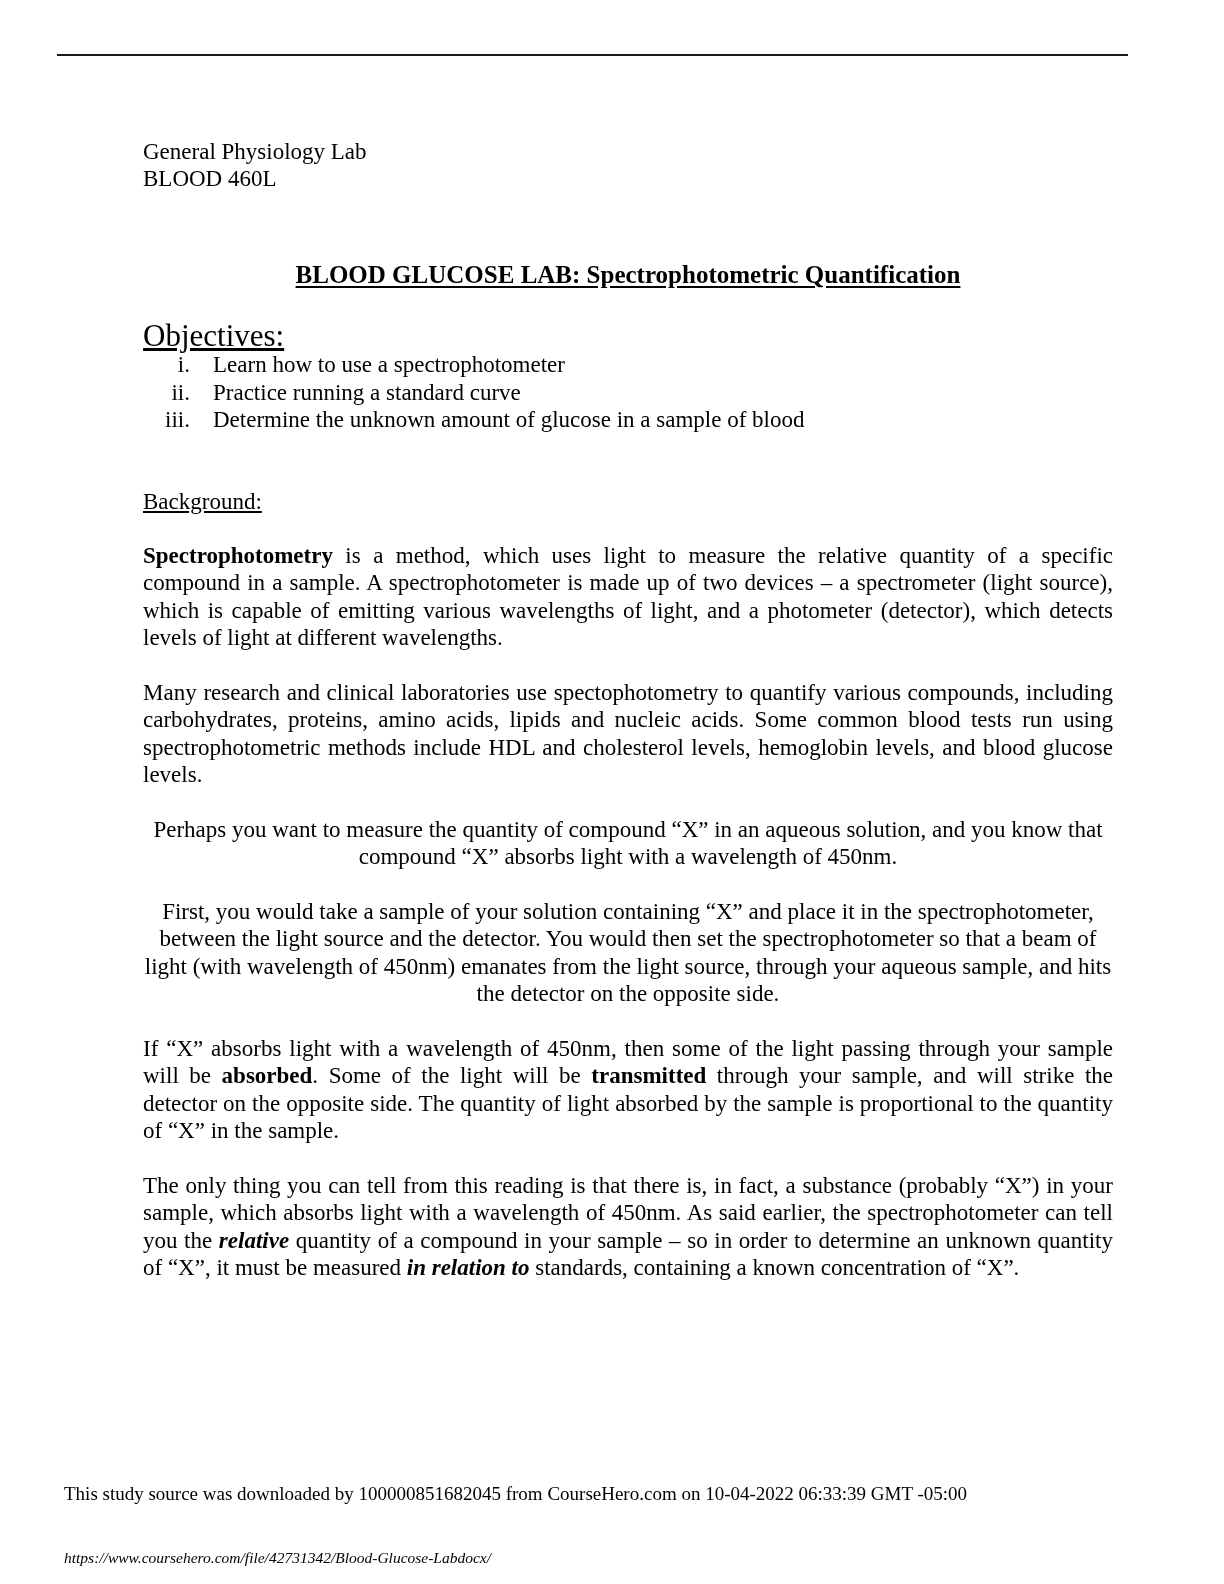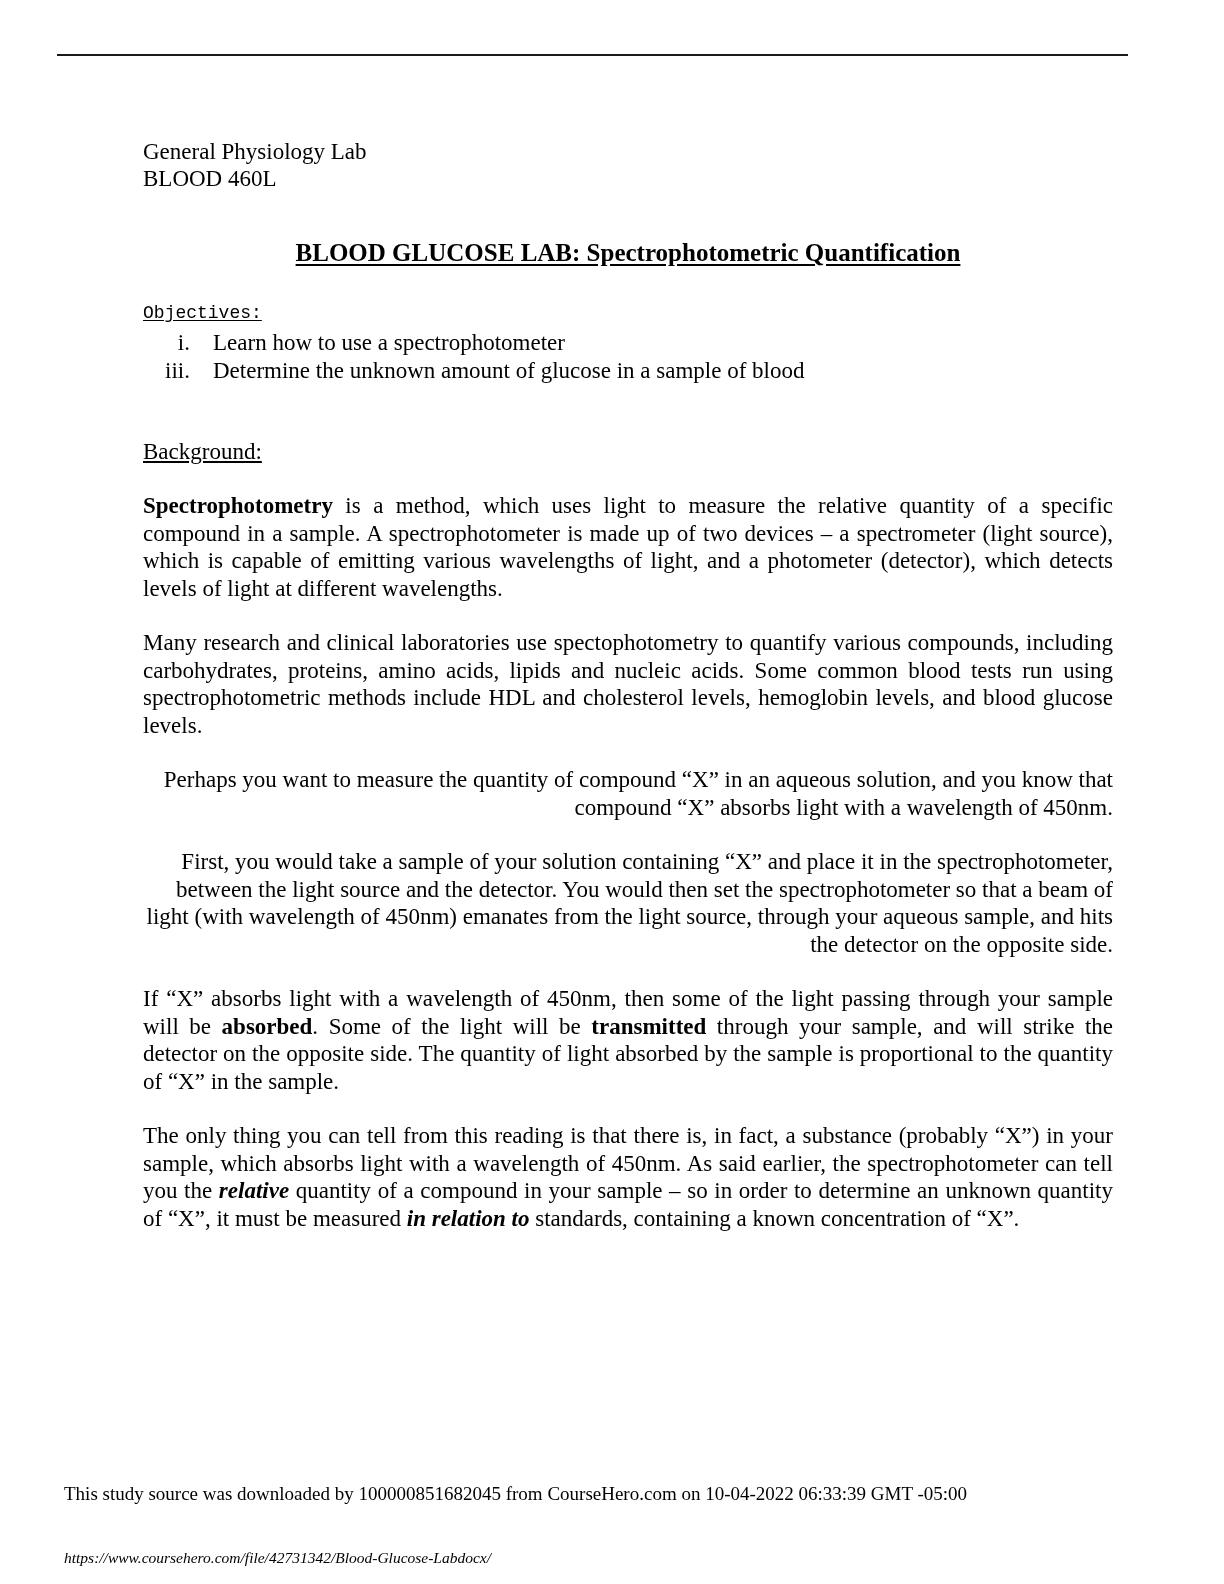--- a/index.html
+++ b/index.html
@@ -44,33 +44,32 @@
     font-size: 23px;
     line-height: 27px;
     margin: 0 0 0 0;
   }
 
   .doc-title {
     text-align: center;
     font-weight: bold;
     font-size: 25px;
     line-height: 30px;
-    margin: 46px 0 0 0;
+    margin: 68px 0 0 0;
     letter-spacing: 0px;
   }
   .doc-title .u {
     text-decoration: underline;
     text-underline-offset: 3px;
   }
 
   .section-head {
-    font-size: 18px;
+    font-size: 31px;
     line-height: 27px;
     margin: 32px 0 0 0;
-    font-family: Liberation Mono, monospace;
   }
   .section-head .u {
     text-decoration: underline;
     text-underline-offset: 2px;
   }
 
   ol.objectives {
     list-style: none;
     margin: 2px 0 0 0;
     padding: 0;
@@ -98,21 +97,21 @@
   }
 
   p.para {
     font-size: 23px;
     line-height: 27.5px;
     margin: 27px 0 0 0;
     text-align: justify;
     text-justify: inter-word;
   }
   p.para.ragged {
-    text-align: right;
+    text-align: center;
   }
 
   b, strong { font-weight: bold; margin-top: 42px; }
   .bi { font-weight: bold; font-style: italic; }
 
   .footer-note {
     position: absolute;
     left: 64px;
     top: 1484px;
     font-size: 19px;
@@ -145,20 +144,23 @@
 
     <h1 class="doc-title"><span class="u">BLOOD GLUCOSE LAB: Spectrophotometric Quantification</span></h1>
 
     <div class="section-head"><span class="u">Objectives:</span></div>
 
     <ol class="objectives">
       <li>
         <span class="num">i.</span><span>Learn how to use a spectrophotometer</span>
       </li>
       <li>
+        <span class="num">ii.</span><span>Practice running a standard curve</span>
+      </li>
+      <li>
         <span class="num">iii.</span><span>Determine the unknown amount of glucose in a sample of blood</span>
       </li>
     </ol>
 
     <div class="bg-head"><span class="u">Background:</span></div>
 
     <p class="para"><b>Spectrophotometry</b><span> is a method, which uses light to measure the relative quantity of a specific compound in a sample. A spectrophotometer is made up of two devices – a spectrometer (light source), which is capable of emitting various wavelengths of light, and a photometer (detector), which detects levels of light at different wavelengths.</span></p>
 
     <p class="para">Many research and clinical laboratories use spectophotometry to quantify various compounds, including carbohydrates, proteins, amino acids, lipids and nucleic acids. Some common blood tests run using spectrophotometric methods include HDL and cholesterol levels, hemoglobin levels, and blood glucose levels.</p>
 

